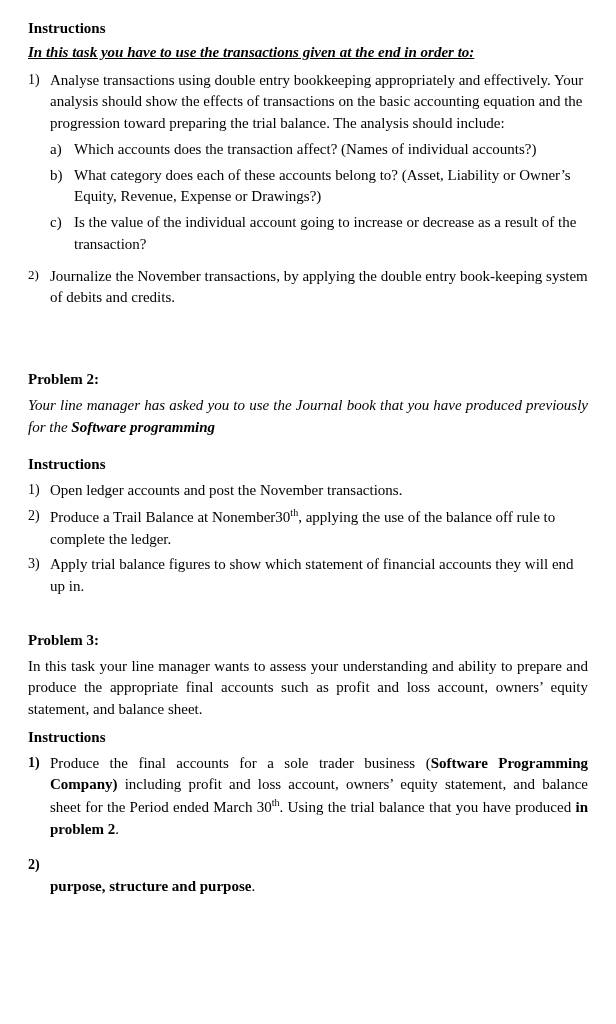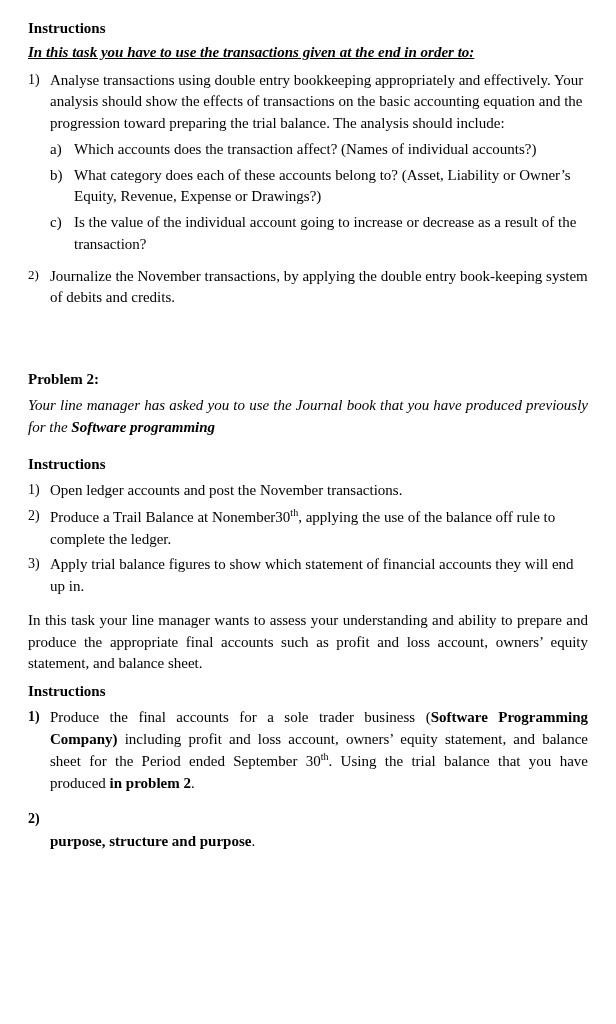--- a/index.html
+++ b/index.html
@@ -153,30 +153,31 @@
 
   <div class="numbered-item">
     <span class="num">3)</span>
     <span class="content">Apply trial balance figures to show which statement of financial accounts they will end up in.</span>
   </div>
 </div>
 
 <div class="small-spacer"></div>
 
 <div>
+  <div class="problem-heading">Problem 3:</div>
   <p style="text-align:justify;">
     <span>In this task your line manager wants to assess your understanding and ability to prepare and produce the appropriate final accounts such as profit and loss account, owners’ equity statement, and balance sheet.</span>
   </p>
 
   <div class="instructions-label">Instructions</div>
 
   <div class="numbered-item" style="margin-bottom:6px;">
     <span class="num" style="font-weight:bold;">1)</span>
     <span class="content" style="text-align:justify;">
-      <span>Produce the final accounts for a sole trader business (</span><span class="bold-inline">Software Programming Company)</span><span> including profit and loss account, owners’ equity statement, and balance sheet for the Period ended September 30</span><sup>th</sup><span>. Using the trial balance that you have produced</span> <span class="bold-inline">in problem 2</span><span>.</span>
+      <span>Produce the final accounts for a sole trader business (</span><span class="bold-inline">Software Programming Company)</span><span> including profit and loss account, owners’ equity statement, and balance sheet for the Period ended March 30</span><sup>th</sup><span>. Using the trial balance that you have produced</span> <span class="bold-inline">in problem 2</span><span>.</span>
     </span>
   </div>
 
   <div class="small-spacer"></div>
 
   <div class="numbered-item">
     <span class="num" style="font-weight:bold;">2)</span>
     <span class="content" style="text-align:justify;">
       <br><span class="bold-inline">purpose, structure and purpose</span><span>.</span>
     </span>

